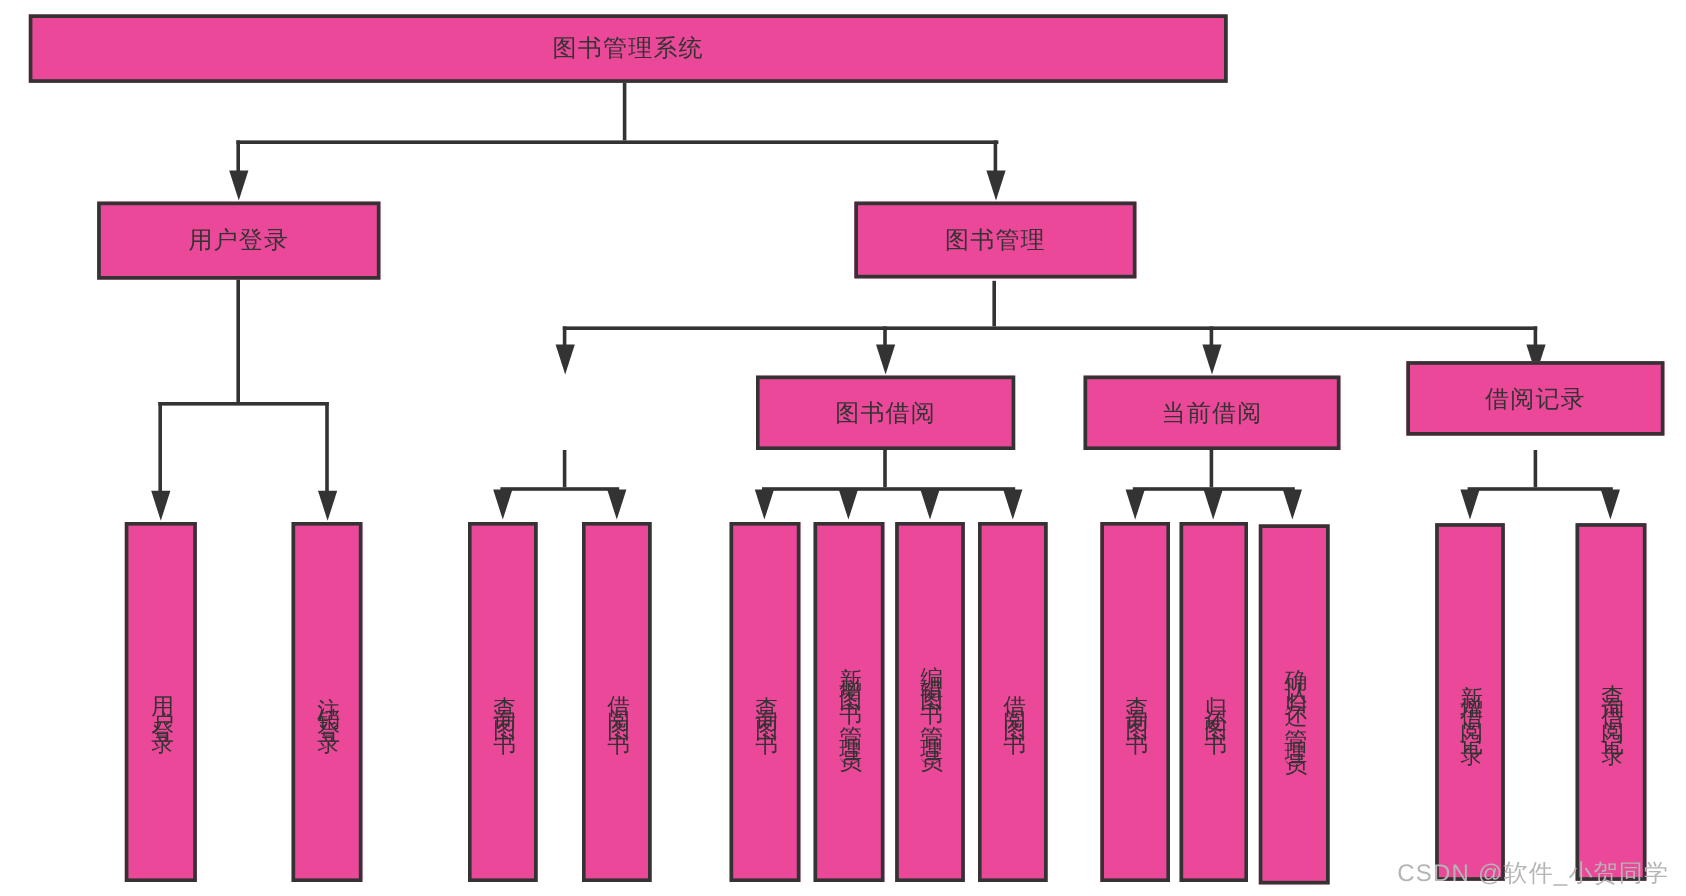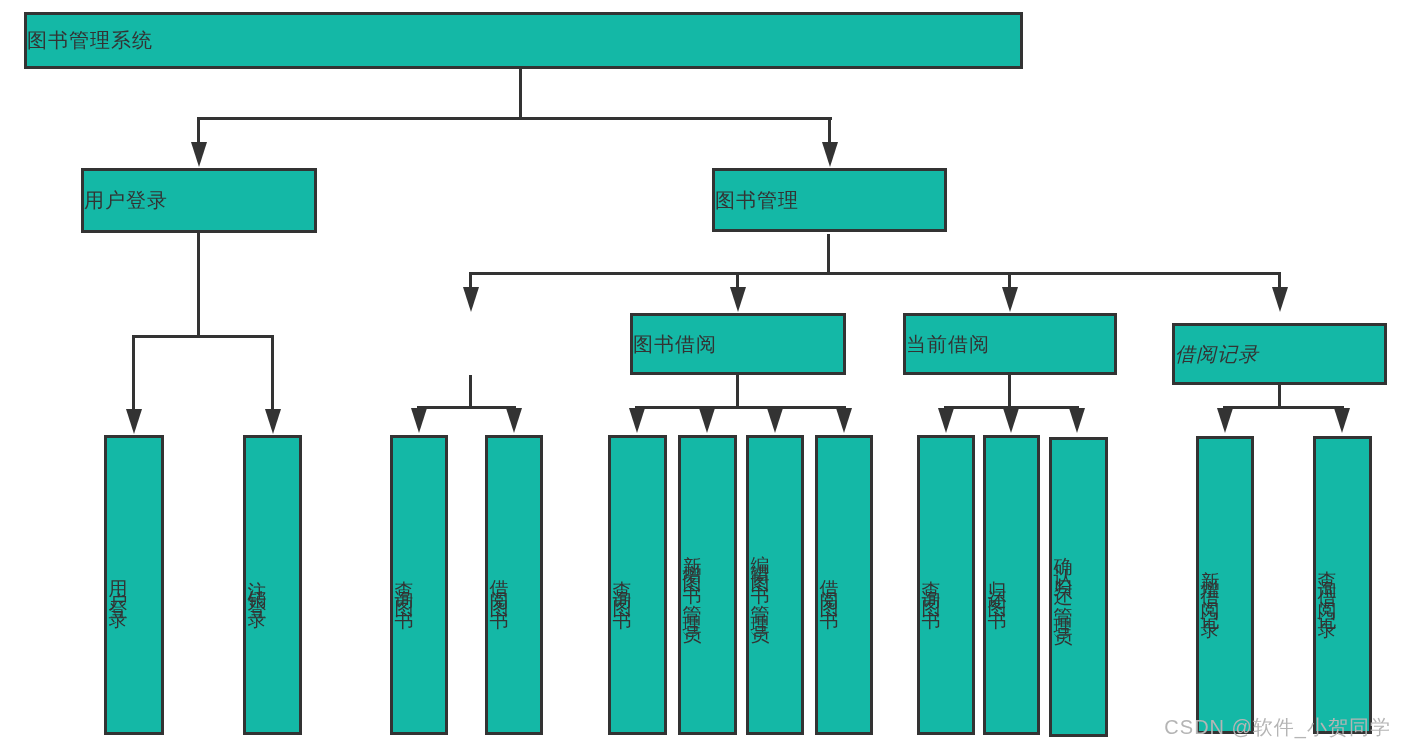--- a/index.html
+++ b/index.html
@@ -7,25 +7,25 @@
     position: relative;
     width: 1405px;
     height: 747px;
     background: #ffffff;
     font-family: "Liberation Sans", "DejaVu Sans", sans-serif;
     overflow: hidden;
   }
   .box {
     position: absolute;
     box-sizing: border-box;
-    background: #14b8a6;
+    background: #ec4899;
     border: 3px solid #333333;
     display: flex;
     align-items: center;
-    justify-content: flex-start;
+    justify-content: center;
     color: #333333;
     font-size: 20px;
     letter-spacing: 1px;
     z-index: 2;
   }
   .leaf .vtext {
     writing-mode: vertical-rl;
     text-orientation: mixed;
     font-size: 19px;
     line-height: 1.1;
@@ -92,21 +92,21 @@
   <div class="arrow" style="left:1002px; top:287px;"></div>
   <div class="vline" style="left:1278px; top:272px; height:18px;"></div>
   <div class="arrow" style="left:1272px; top:287px;"></div>
 
   <div class="box" style="left:630px; top:313px; width:216px; height:62px;">
     <span>图书借阅</span>
   </div>
   <div class="box" style="left:903px; top:313px; width:214px; height:62px;">
     <span>当前借阅</span>
   </div>
-  <div class="box" style="left:1172px; top:323px; width:215px; height:62px;font-style:italic;">
+  <div class="box" style="left:1172px; top:301px; width:215px; height:62px;">
     <span>借阅记录</span>
   </div>
 
   <div class="vline" style="left:469px; top:375px; height:31px;"></div>
   <div class="hline" style="left:417px; top:406px; width:99px;"></div>
   <div class="arrow" style="left:411px; top:408px;"></div>
   <div class="arrow" style="left:506px; top:408px;"></div>
 
   <div class="vline" style="left:736px; top:375px; height:31px;"></div>
   <div class="hline" style="left:635px; top:406px; width:211px;"></div>

